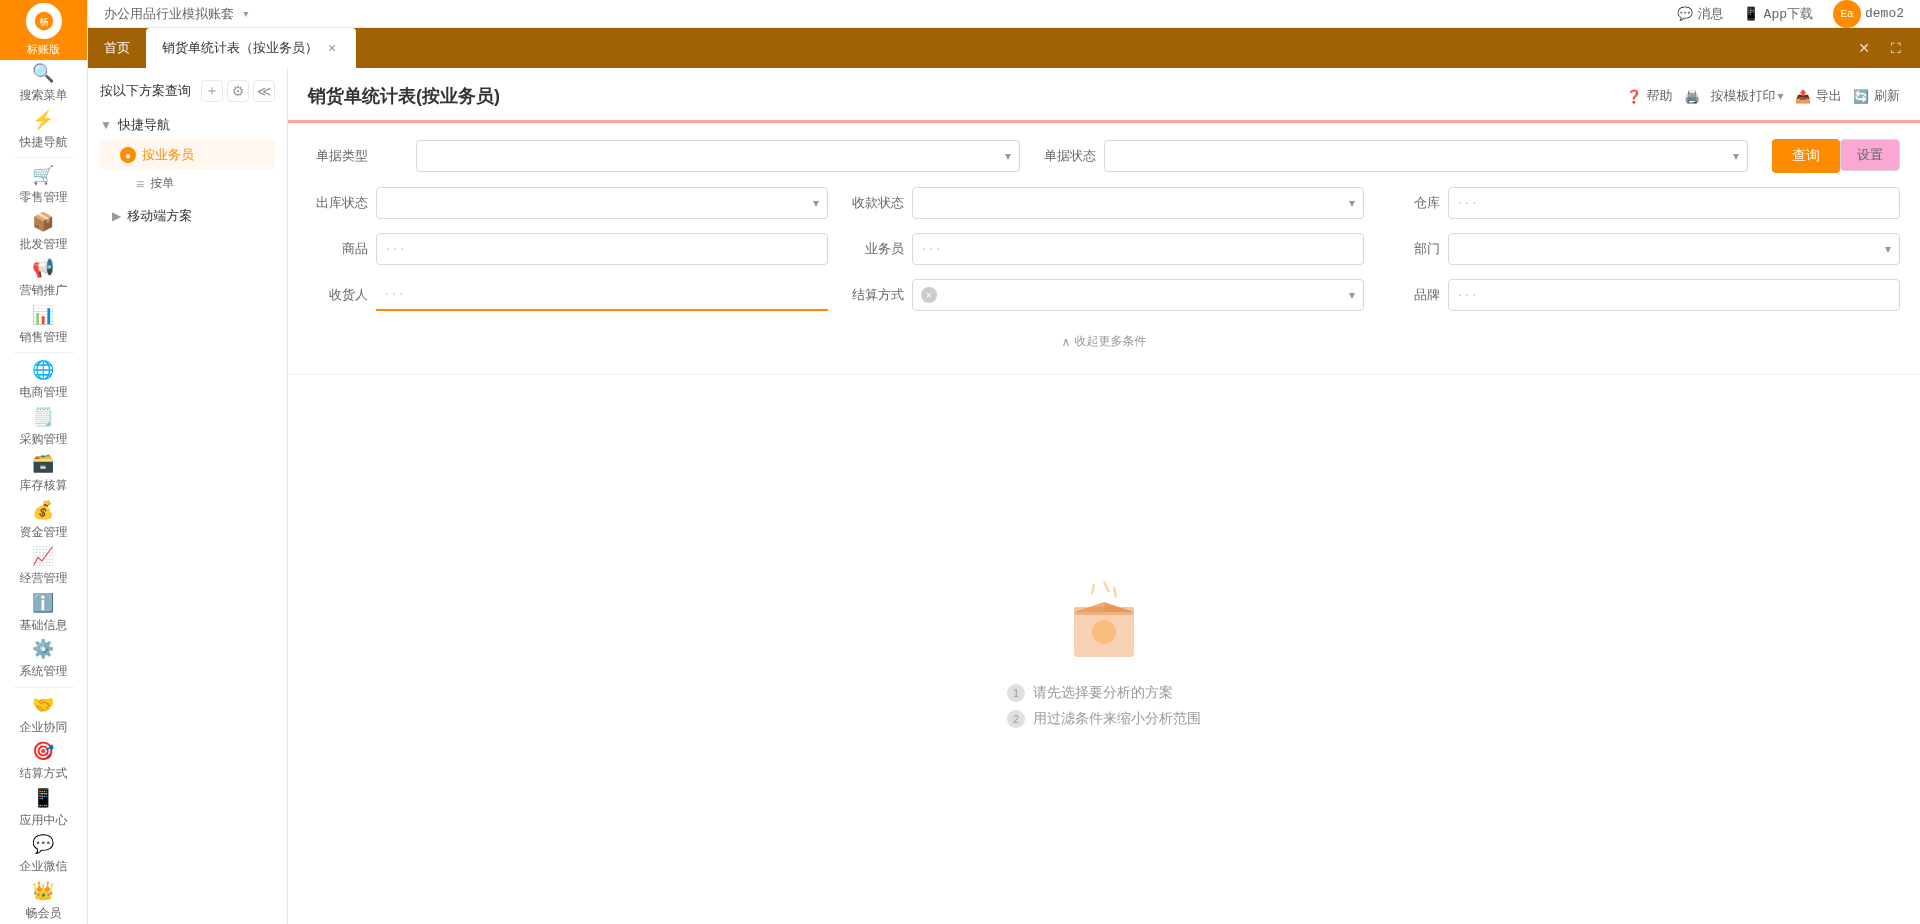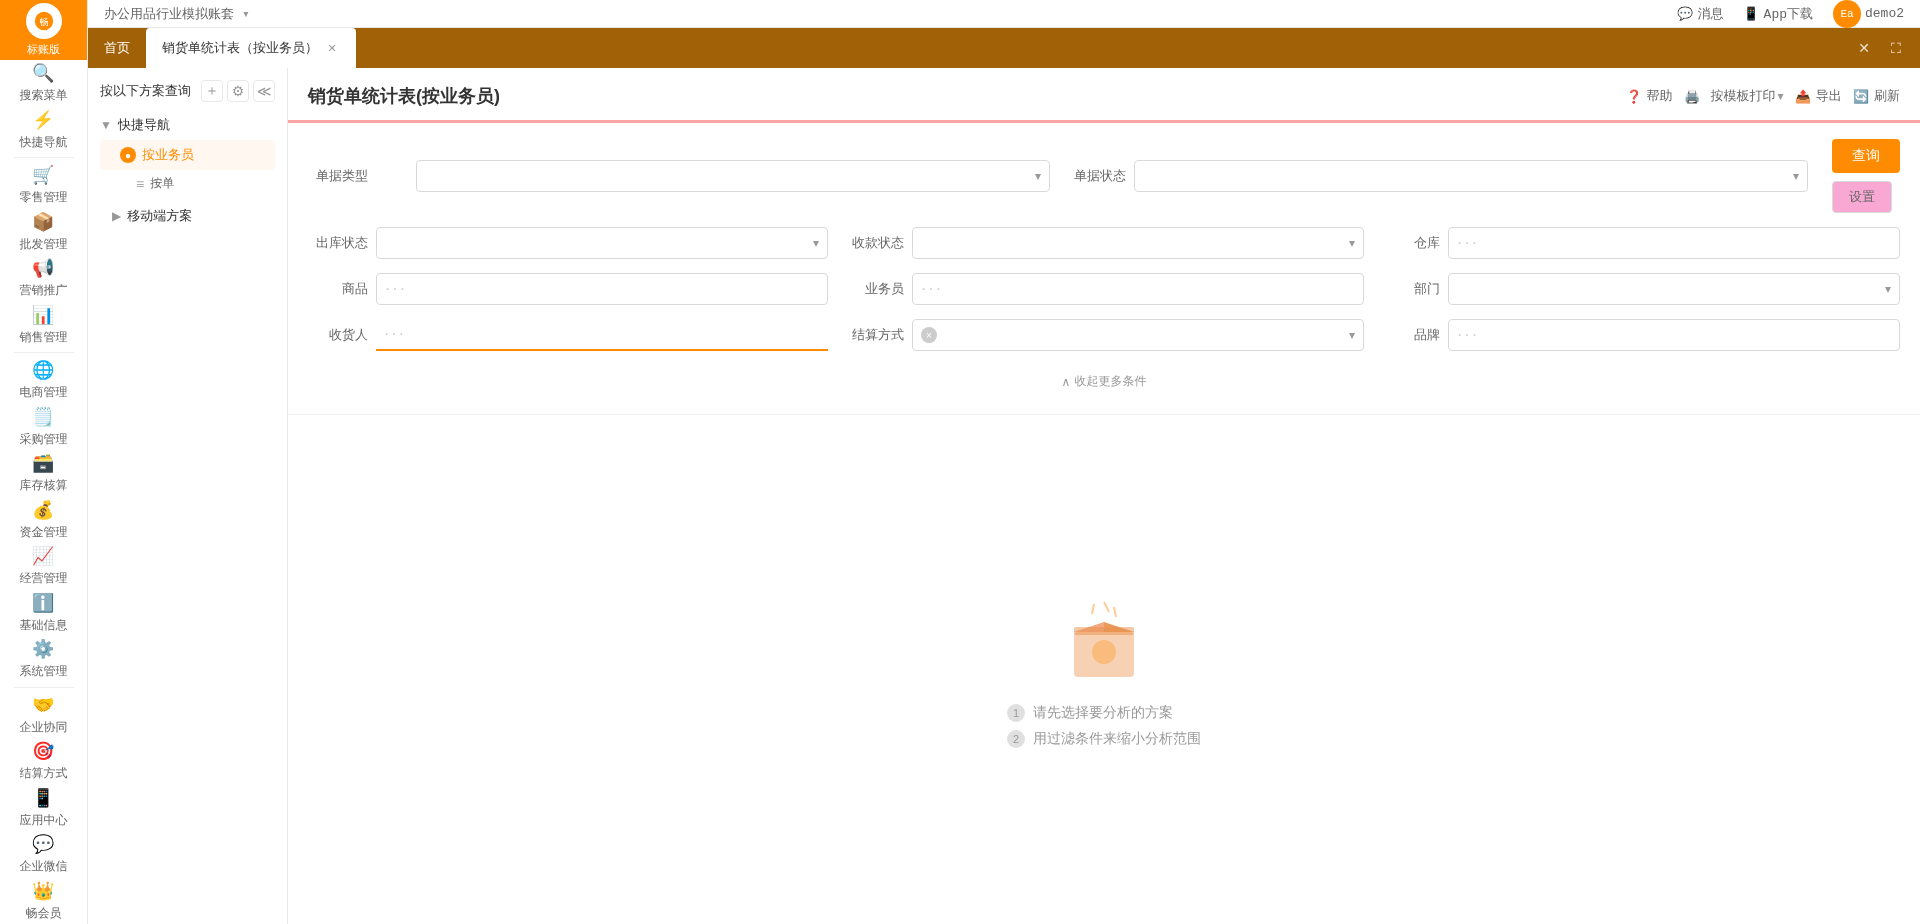--- a/index.html
+++ b/index.html
@@ -83,21 +83,21 @@
     .collapse-row { display: flex; align-items: center; justify-content: center; padding: 8px; cursor: pointer; color: #999; font-size: 12px; gap: 4px; }
 
     
     .empty-state { flex: 1; display: flex; flex-direction: column; align-items: center; justify-content: center; gap: 12px; }
     .empty-icon { width: 100px; height: 100px; position: relative; }
     .empty-text { display: flex; flex-direction: column; gap: 8px; }
     .empty-text-item { display: flex; align-items: center; gap: 8px; font-size: 14px; color: #999; }
     .empty-text-item .num { width: 18px; height: 18px; border-radius: 50%; background: #e0e0e0; color: #999; font-size: 11px; display: flex; align-items: center; justify-content: center; }
 
     
-    .query-btn-area { display: flex; flex-direction: column; gap: 8px; align-items: flex-start; padding-left: 8px; flex-shrink: 0; }
+    .query-btn-area { display: flex; flex-direction: row; align-items: flex-start; padding-left: 8px; flex-shrink: 0; }
     .btn-query { background: #ff8c00; color: #fff; border: none; padding: 8px 20px; border-radius: 4px; font-size: 14px; cursor: pointer; white-space: nowrap; }
     .btn-setting { background: #f9a8d4; color: #666; border: 1px solid #d9d9d9; padding: 6px 16px; border-radius: 4px; font-size: 13px; cursor: pointer; white-space: nowrap; }
 
     
     .dropdown-group { display: flex; align-items: center; gap: 2px; }
     .dropdown-group .main-btn { display: flex; align-items: center; gap: 4px; font-size: 13px; color: #666; cursor: pointer; margin-left: 8px; }
     .dropdown-group .arrow-btn { font-size: 12px; color: #999; cursor: pointer; }
   </style>
 </head>
 <body>

